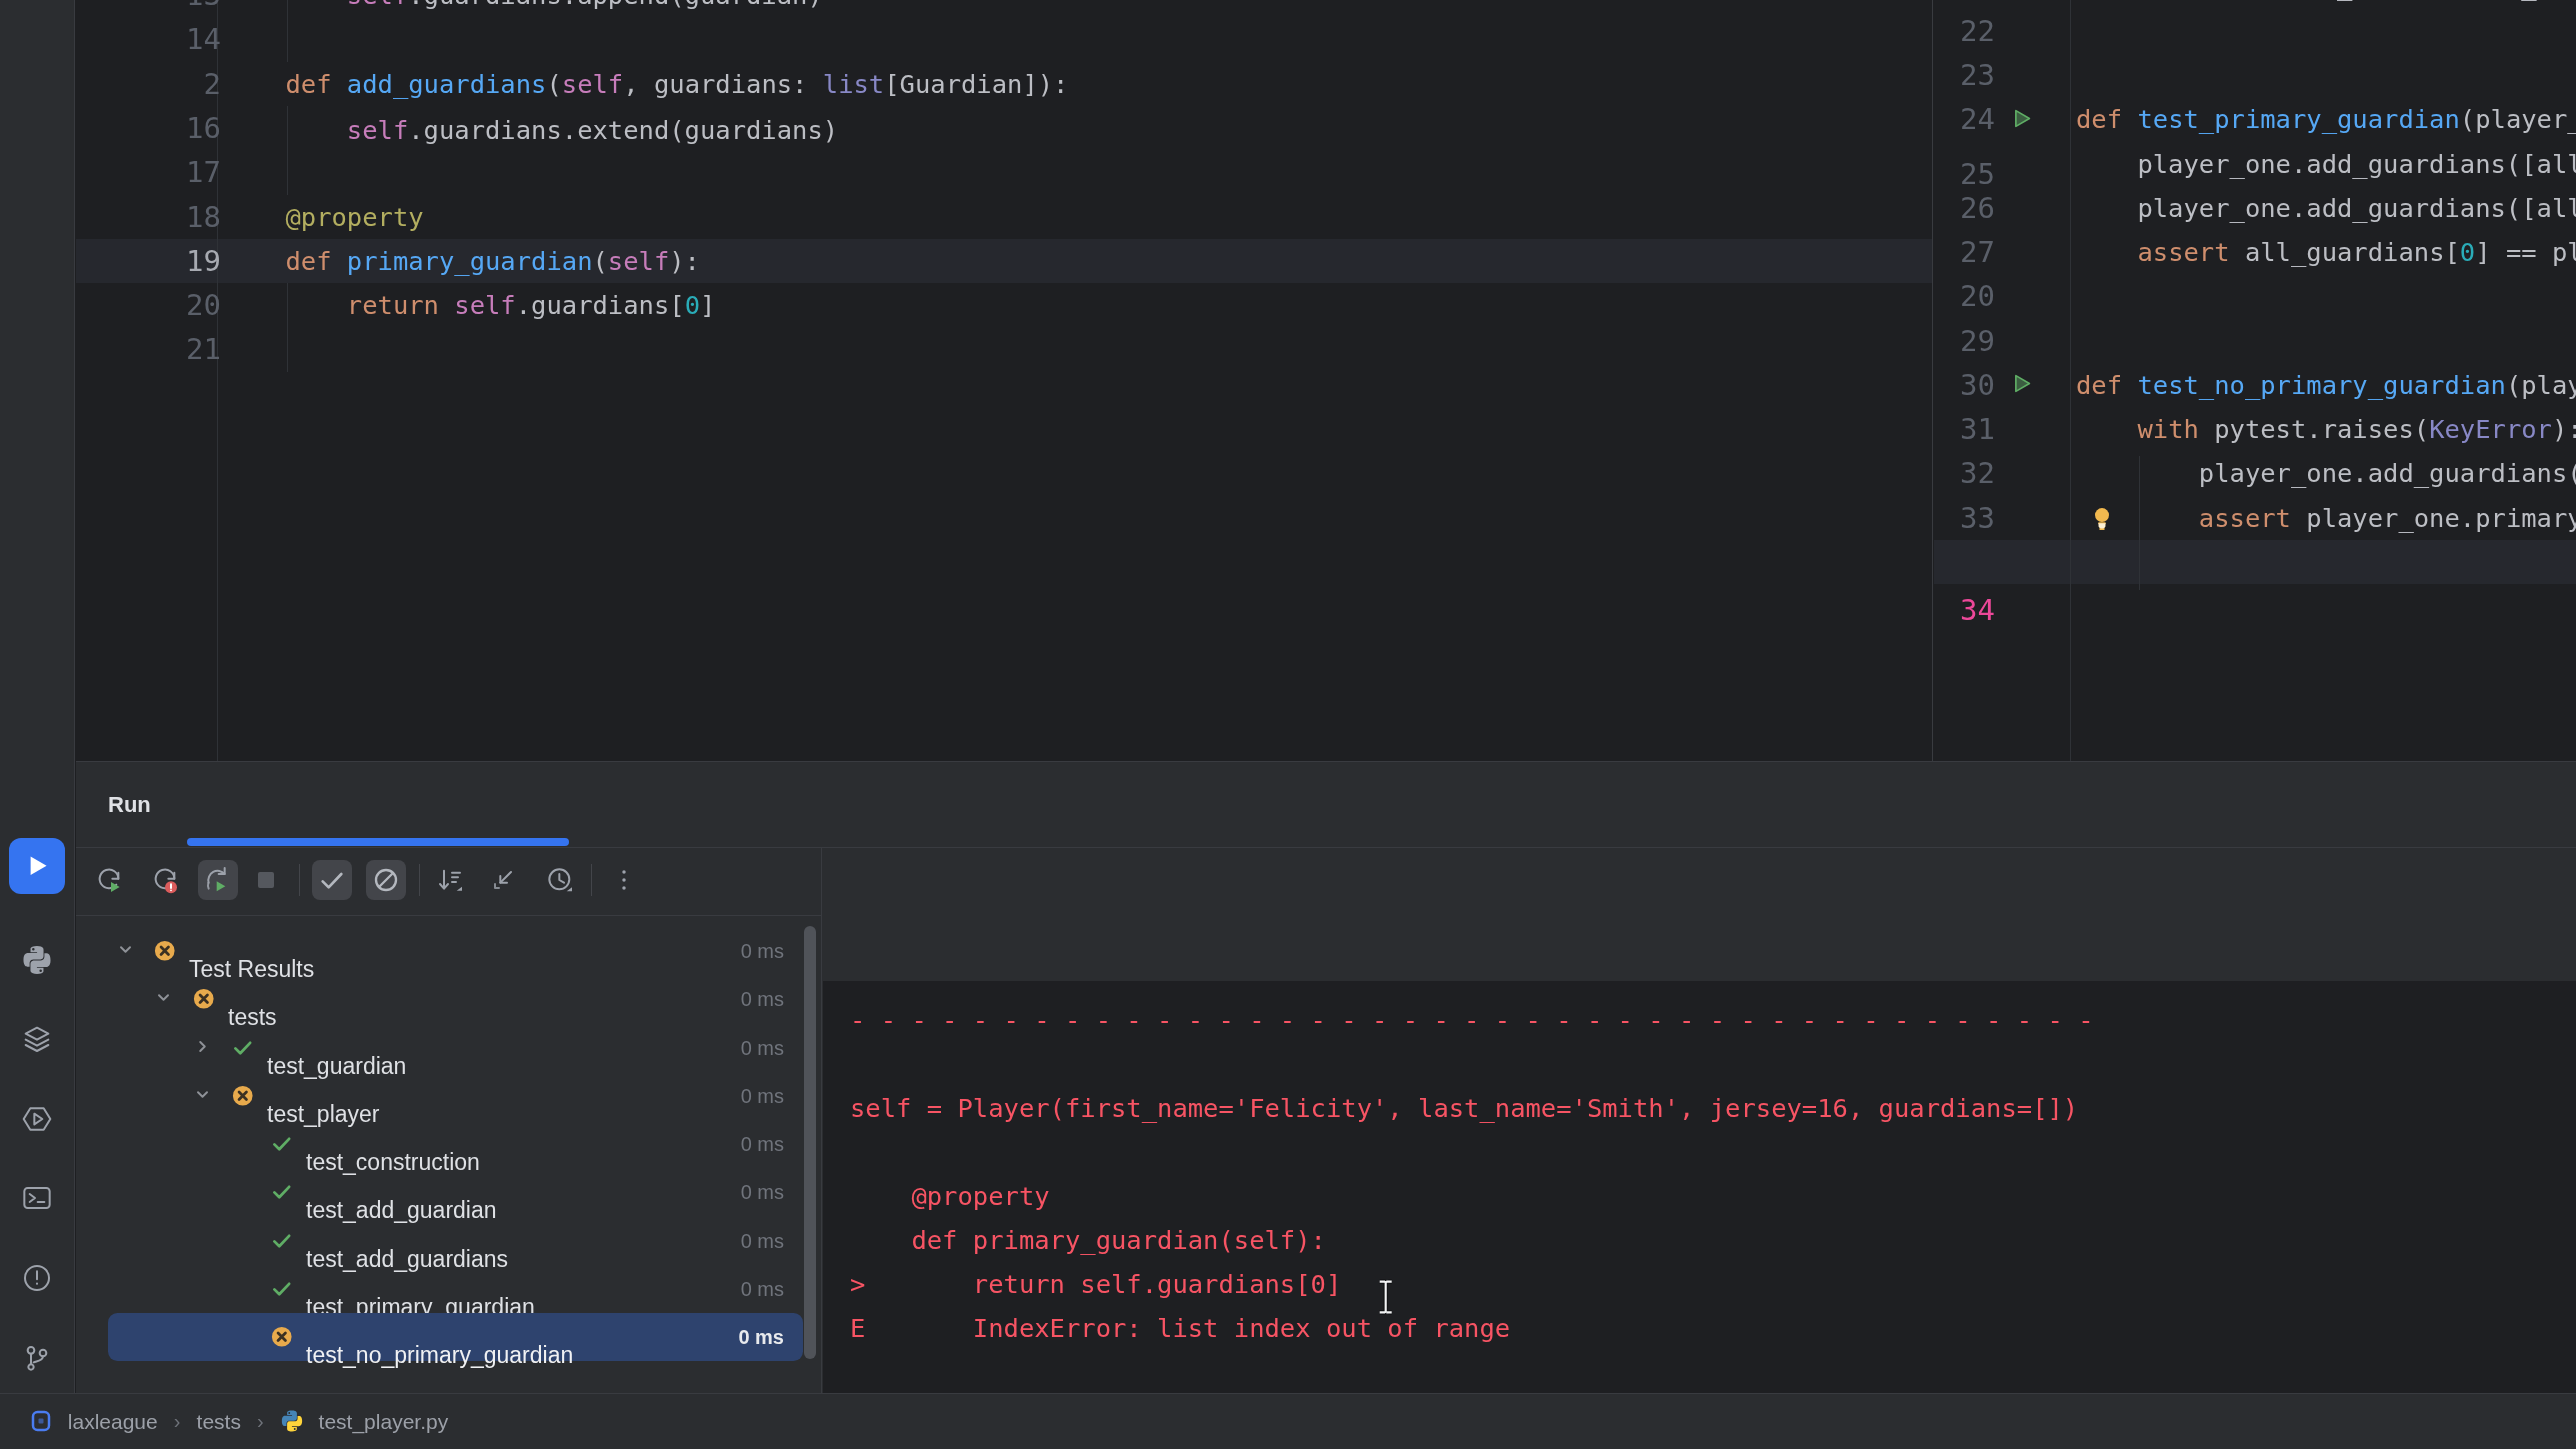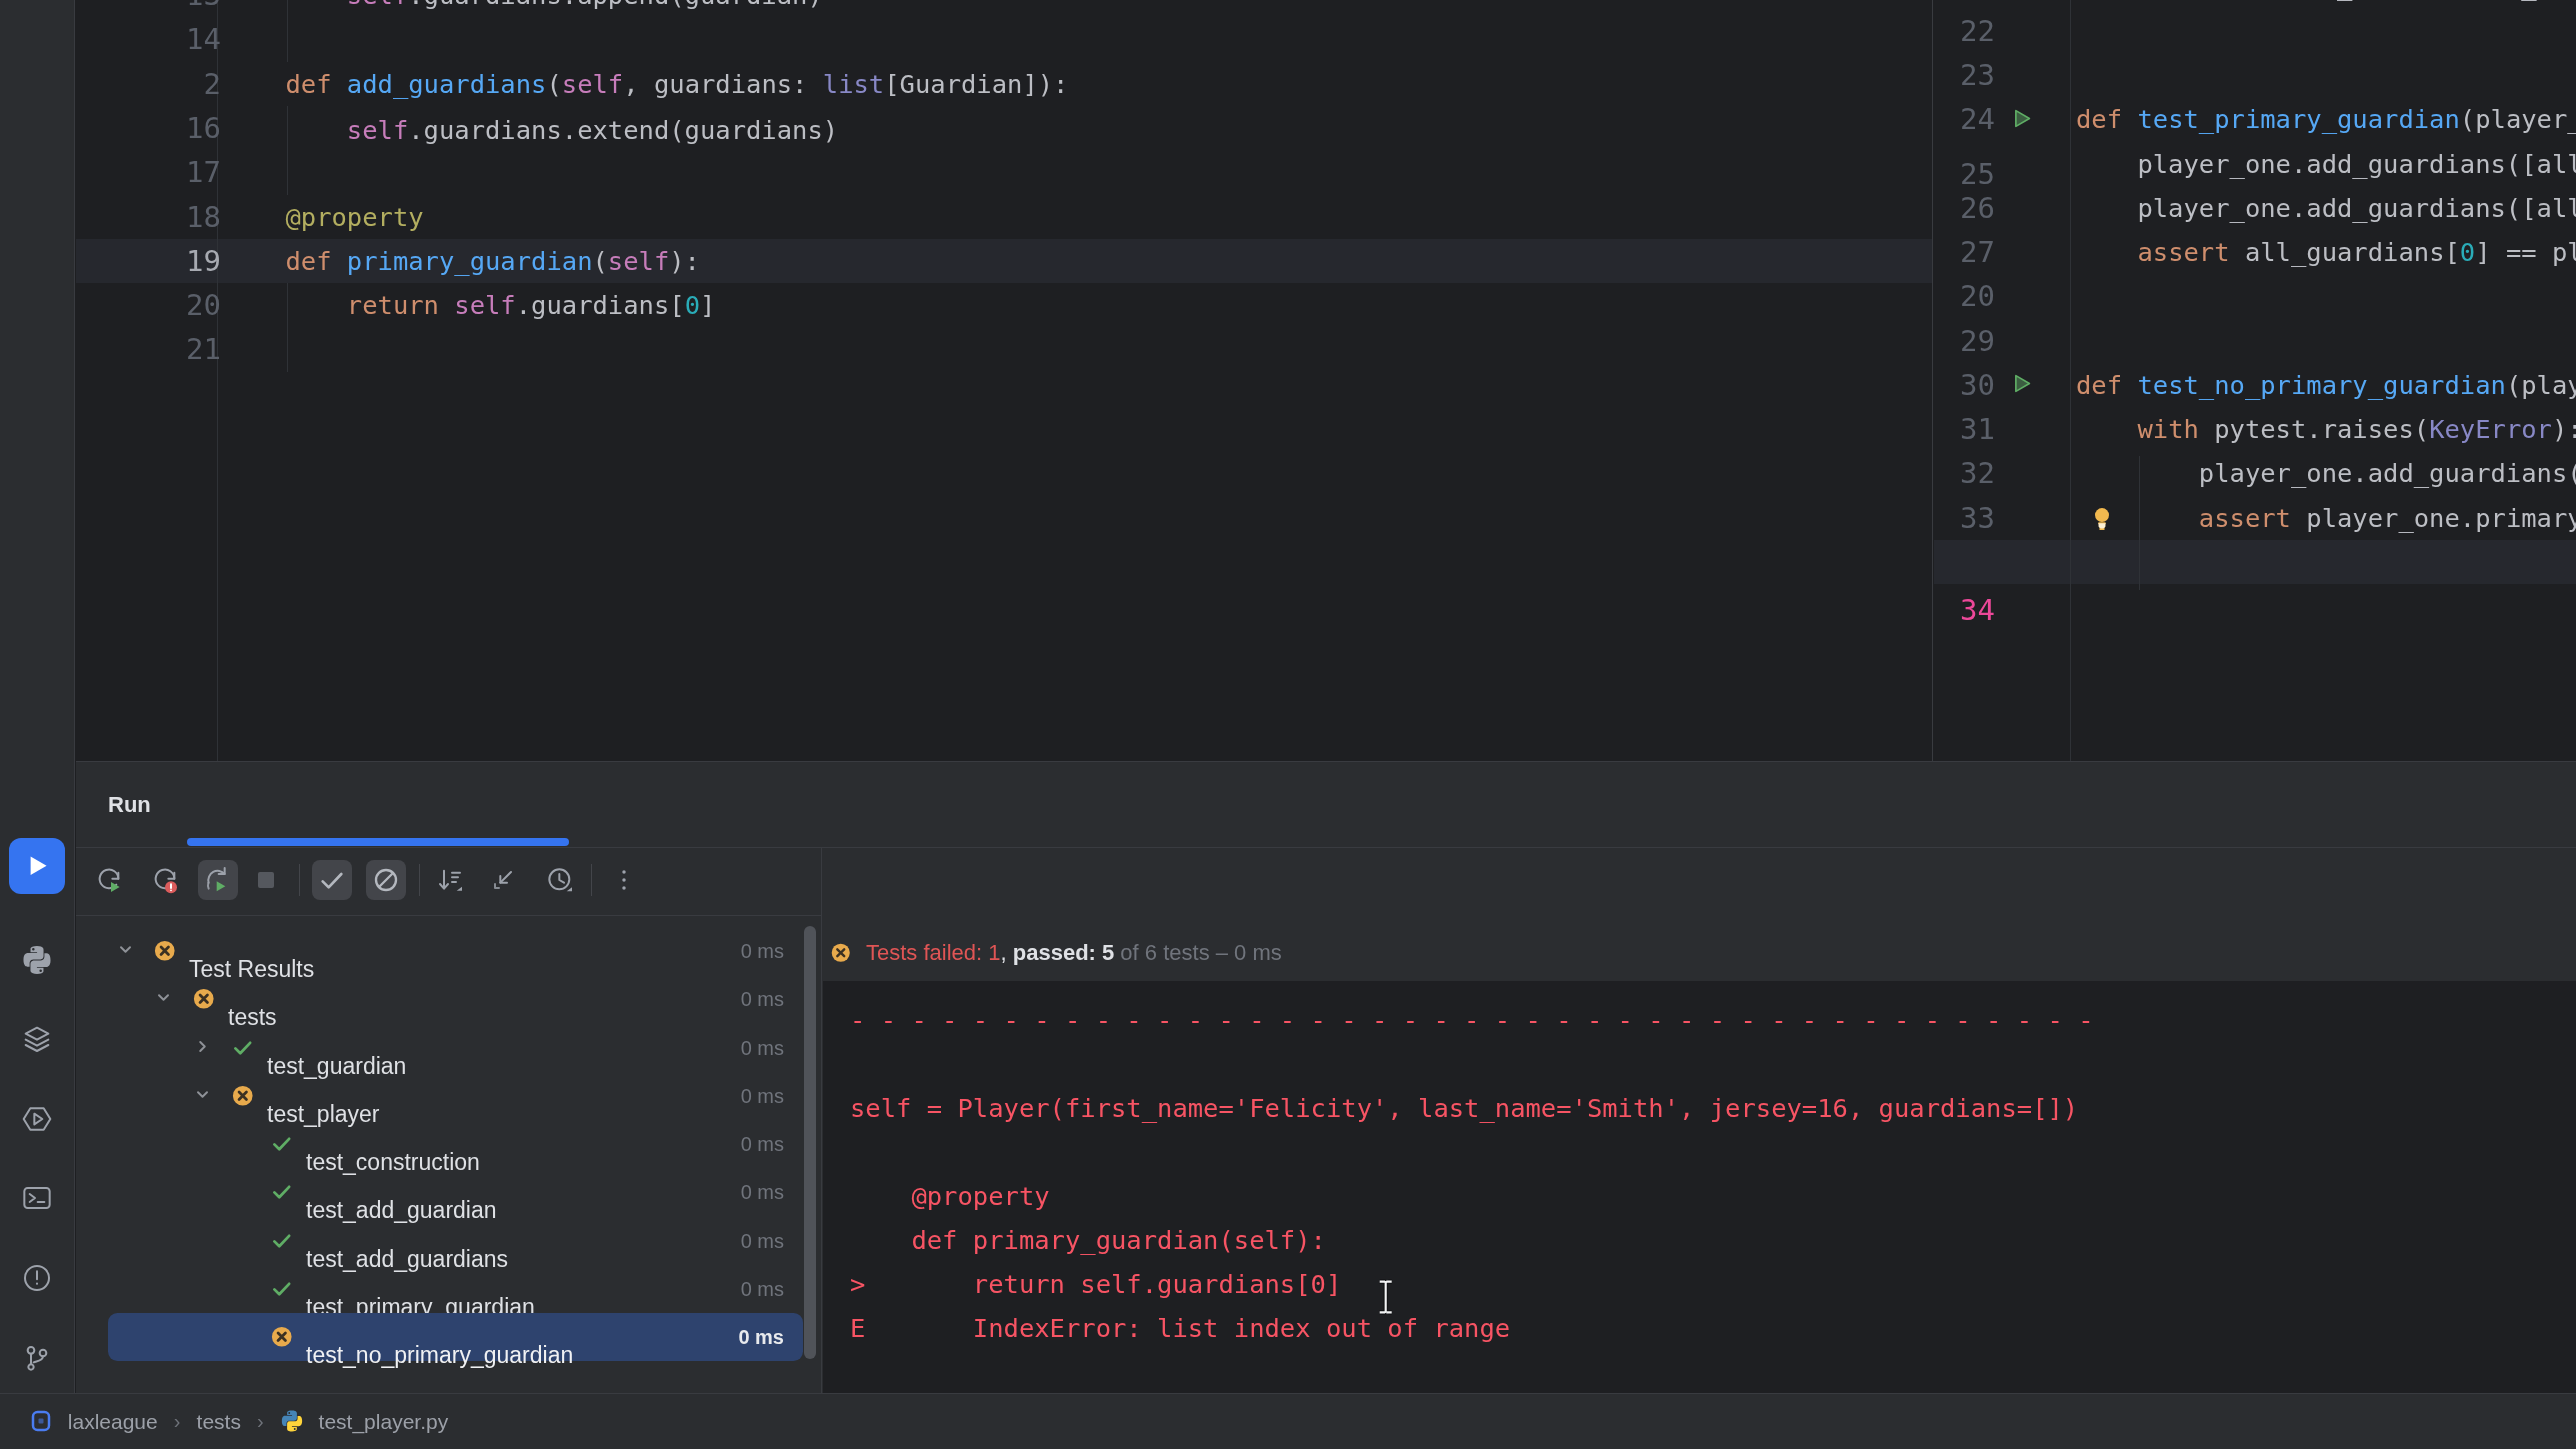--- a/index.html
+++ b/index.html
@@ -262,29 +262,20 @@
         <span class="tree-icon" style="left: 191px;"><svg width="29.5" height="29.5" viewBox="0 0 48 48">
             <circle cx="24" cy="24" r="16" fill="#e8aa4c"></circle>
             <path d="M18 18l12 12M30 18L18 30" stroke="#3b3022" stroke-width="4.5" stroke-linecap="round"></path>
           </svg></span>
         <span class="tree-label" style="left: 230px; color: rgb(240, 241, 243);">test_no_primary_guardian</span>
         <span class="tree-time" style="color: rgb(232, 234, 237); font-weight: 700;">0 ms</span>
       </div>
     </div>
   <div id="tree-scrollbar" class="abs"></div>
   <div id="rp-console" class="abs">
-    <div id="console-status">
-      <span id="console-status-icon"><svg width="25.5" height="25.5" viewBox="0 0 48 48">
-            <circle cx="24" cy="24" r="17" fill="#e8aa4c"></circle>
-            <path d="M17.5 17.5l13 13M30.5 17.5l-13 13" stroke="#3b3022" stroke-width="4.5" stroke-linecap="round"></path>
-          </svg></span>
-      <span id="console-status-text">
-        <span id="st-failed" style="color: rgb(224, 85, 85);">Tests failed: 1</span><span id="st-sep" style="color: rgb(223, 225, 229);">, </span><span id="st-passed" style="color: rgb(223, 225, 229); font-weight: 700;">passed: 5</span><span id="st-summary" style="color: rgb(112, 116, 124);"> of 6 tests – 0 ms</span>
-      </span>
-    </div>
     <div id="console-body">
       <div id="console-pre"><div>- - - - - - - - - - - - - - - - - - - - - - - - - - - - - - - - - - - - - - - - -</div><div> </div><div>self = Player(first_name='Felicity', last_name='Smith', jersey=16, guardians=[])</div><div> </div><div>    @property</div><div>    def primary_guardian(self):</div><div>&gt;       return self.guardians[0]</div><div>E       IndexError: list index out of range</div></div>
     </div>
   </div>
 <div class="tb-btn" style="left: 13.4px;">
       <svg width="32" height="32" viewBox="0 0 48 48" fill="none" stroke="#9da2ab" stroke-width="3" stroke-linecap="round" stroke-linejoin="round">
         <path d="M38 22a14 14 0 1 0-3 9"></path>
         <path d="M38 13v9h-9" stroke-width="3"></path>
         <path d="M27 27l13 7.5L27 42z" fill="#5fad65" stroke="none"></path>
       </svg>

